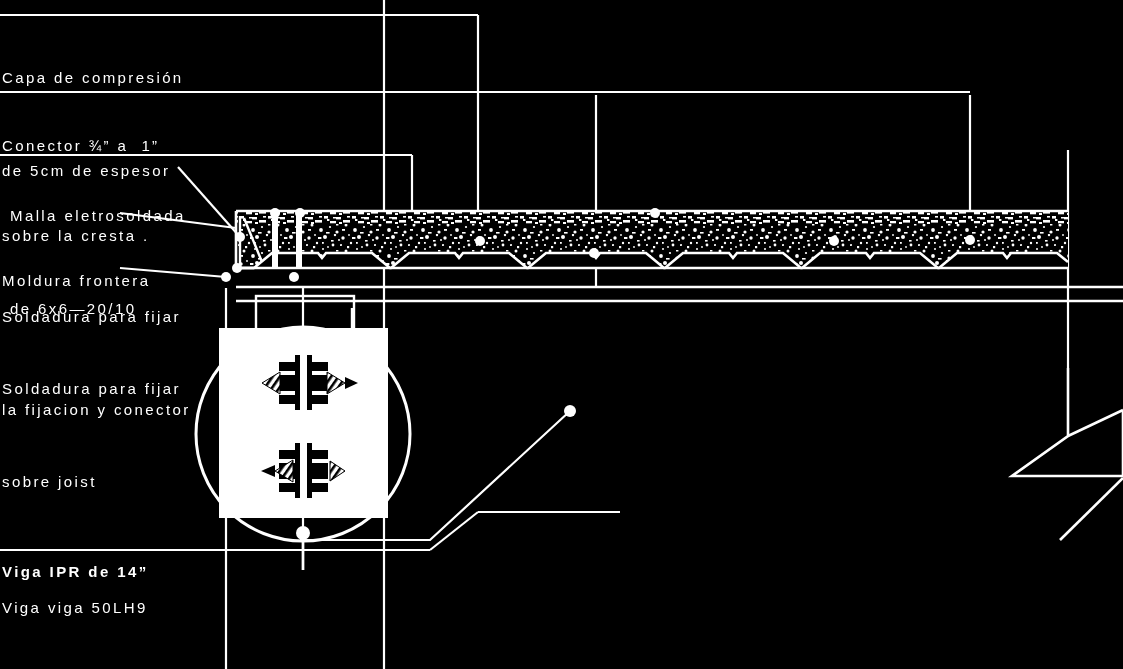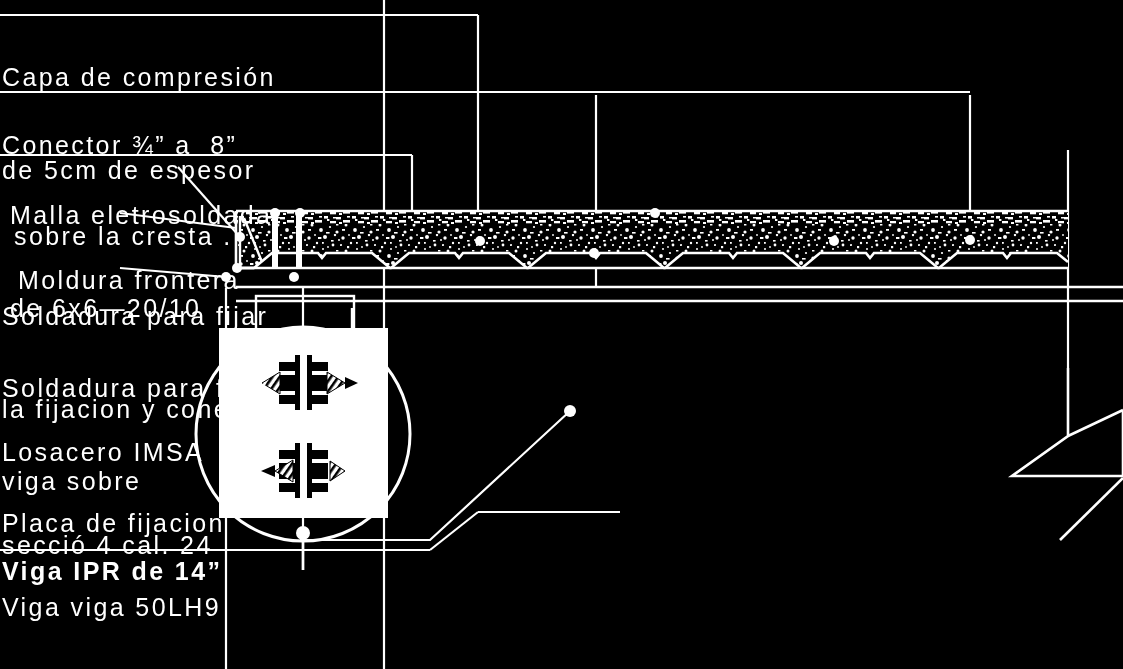--- a/index.html
+++ b/index.html
@@ -31,21 +31,21 @@
     left: 0;
     top: 0;
     width: 1123px;
     height: 669px;
     pointer-events: none;
   }
   .note {
     position: absolute;
     color: #ffffff;
     font-family: "Liberation Sans", sans-serif;
-    font-size: 25px;
+    font-size: 15px;
     line-height: 31px;
     letter-spacing: 2.4px;
     white-space: pre;
     font-weight: 300;
     -webkit-font-smoothing: none;
   }
   .note-line {
     display: block;
     white-space: pre;
   }
@@ -256,51 +256,44 @@
     </g>
   </svg>
 
   <div id="annotation-layer">
     <div class="note" style="left:2px; top:0px;">
       <span class="note-line">Capa de compresión</span>
       <span class="note-line">de 5cm de espesor</span>
     </div>
 
     <div class="note" style="left:2px; top:68px;">
-      <span class="note-line">Conector ¾” a  8”</span>
-      <span class="note-line" style="line-height:26px;margin-left:12px;">sobre la cresta .</span>
+      <span class="note-line">Conector ¾” a  1”</span>
+      <span class="note-line" style="line-height:26px;">sobre la cresta .</span>
     </div>
 
     <div class="note" style="left:2px; top:138px;margin-left:8px;">
       <span class="note-line">Malla eletrosoldada</span>
       <span class="note-line">de 6x6—20/10</span>
     </div>
 
-    <div class="note" style="left:18px; top:203px;">
+    <div class="note" style="left:2px; top:203px;">
       <span class="note-line">Moldura frontera</span>
     </div>
 
     <div class="note" style="left:2px; top:239px;">
       <span class="note-line">Soldadura para fijar</span>
       <span class="note-line">la fijacion y conector</span>
     </div>
 
     <div class="note" style="left:2px; top:311px;">
       <span class="note-line">Soldadura para fijar</span>
-      <span class="note-line">viga sobre</span>
-    </div>
-
-    <div class="note" style="left:2px; top:375px;">
-      <span class="note-line">Losacero IMSA</span>
-      <span class="note-line">secció 4 cal. 24</span>
-    </div>
-
-    <div class="note" style="left:2px; top:446px;">
-      <span class="note-line">Placa de fijacion</span>
-    </div>
+      <span class="note-line">sobre joist</span>
+    </div>
+
+
 
     <div class="note" style="left:2px; top:494px;font-weight:bold;">
       <span class="note-line">Viga IPR de 14”</span>
     </div>
 
     <div class="note" style="left:2px; top:530px;">
       <span class="note-line">Viga viga 50LH9</span>
       
     </div>
   </div>

